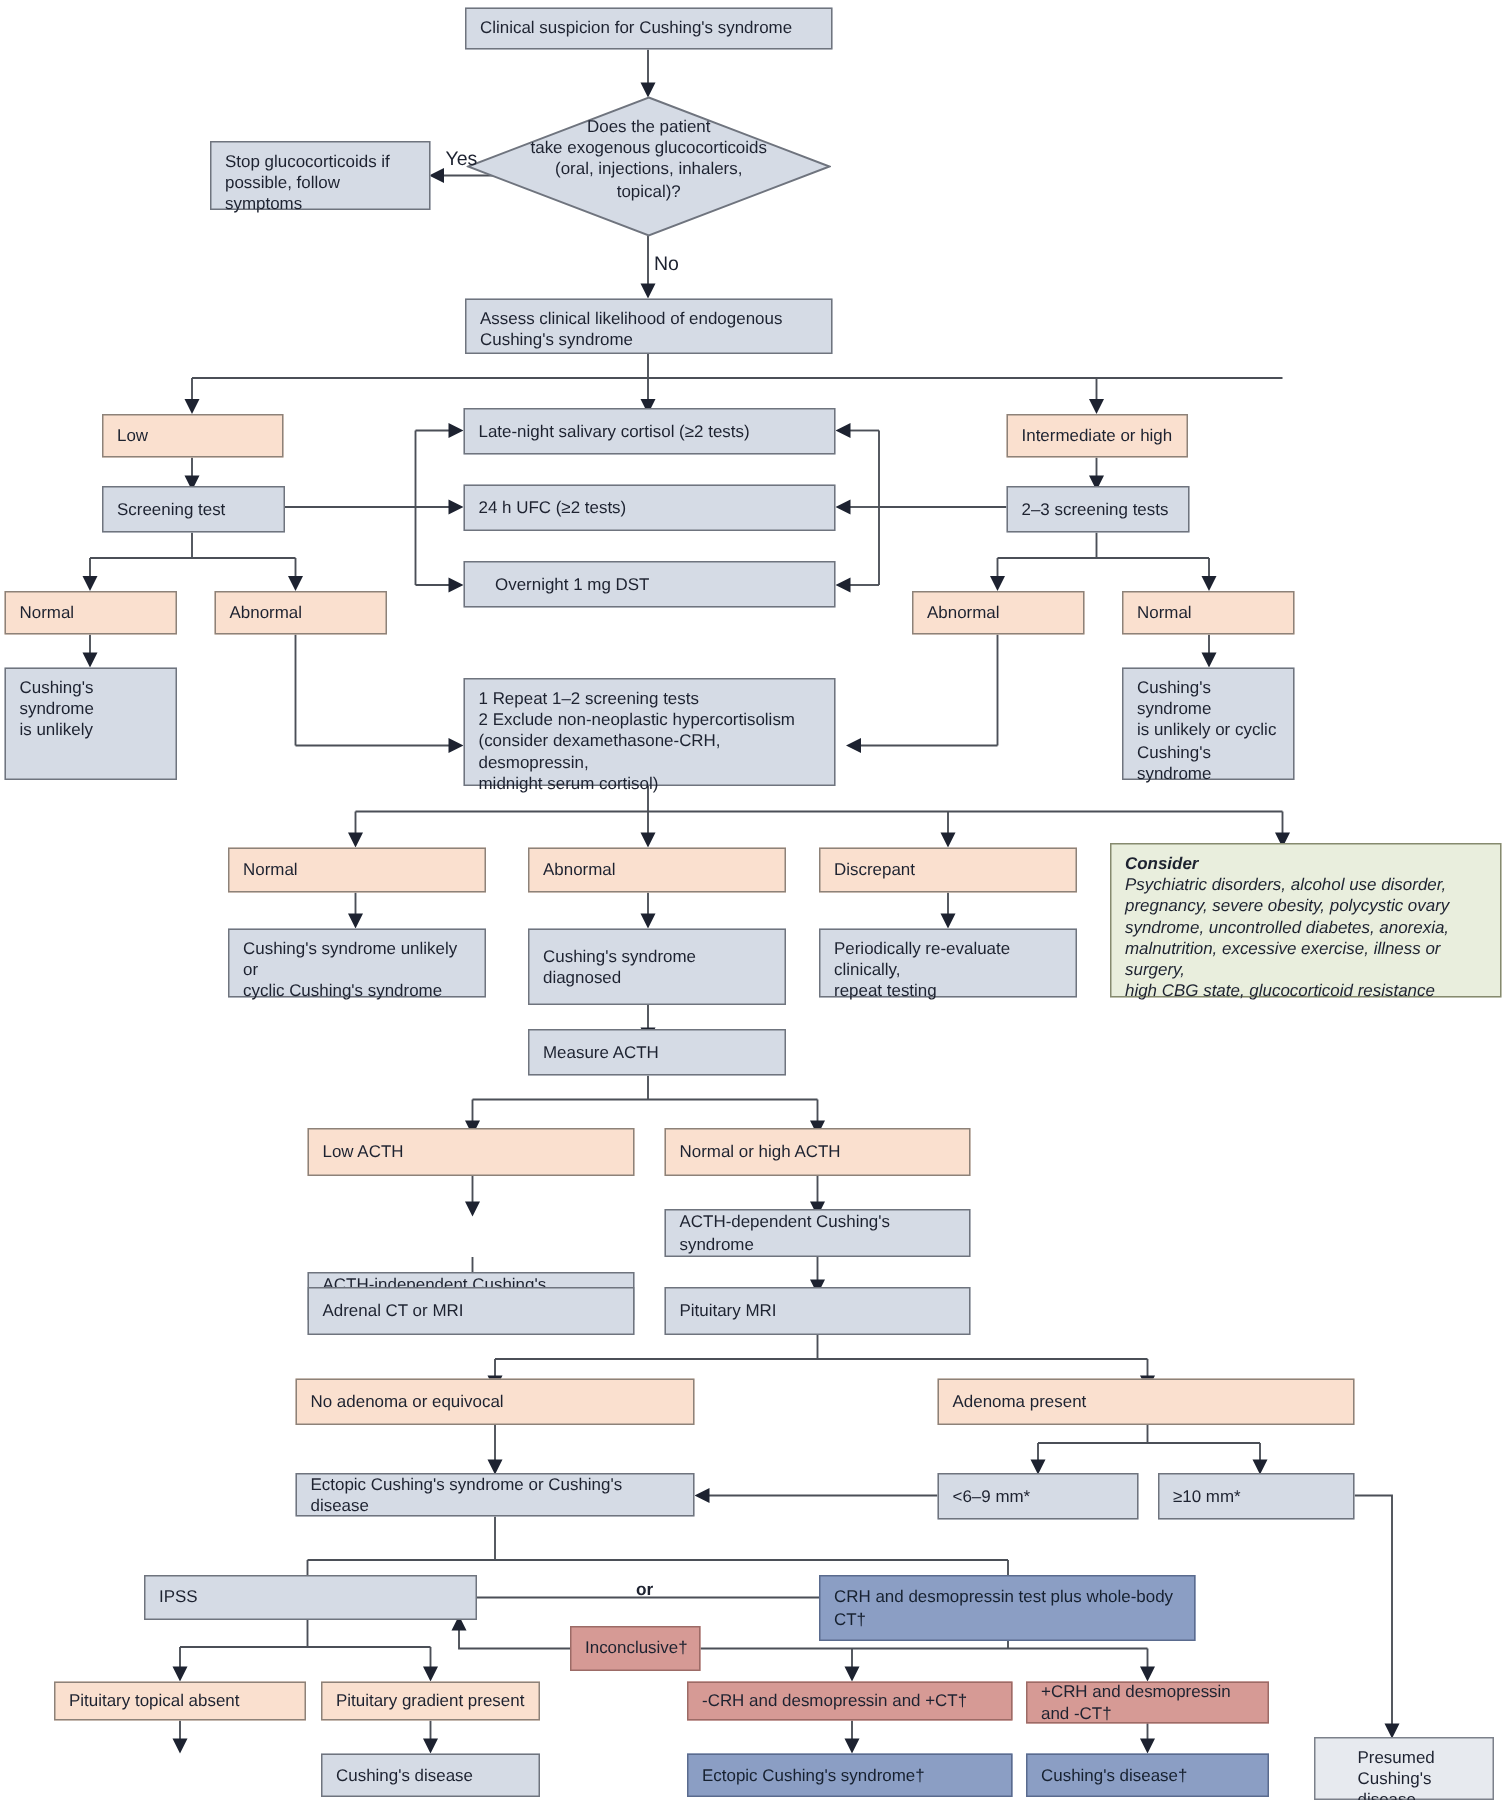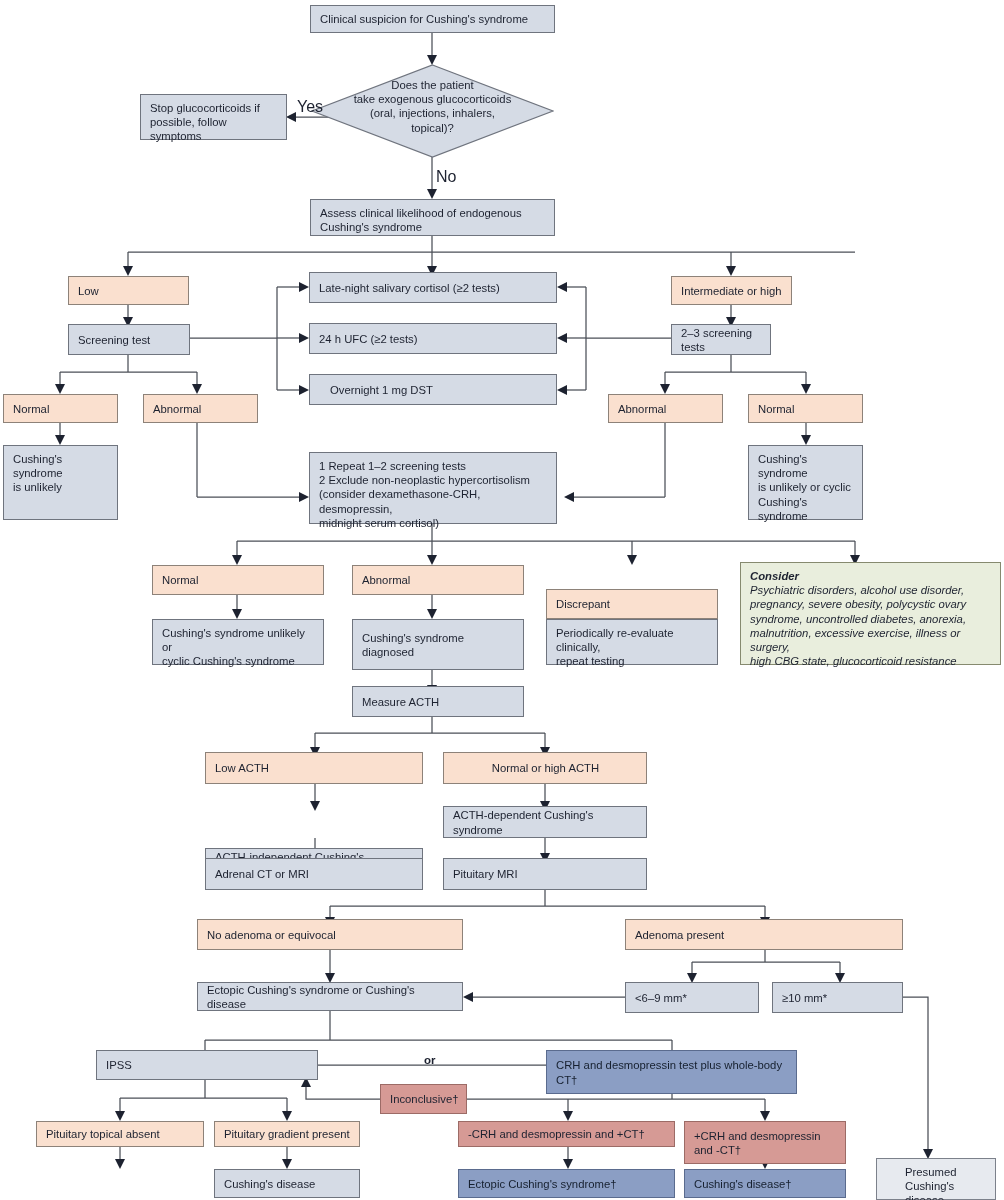--- a/index.html
+++ b/index.html
@@ -10,21 +10,21 @@
   .node.blue{background:#d5dbe5;border-color:#6f747e;}
   .node.peach{background:#fae0cf;border-color:#8d8279;}
   .node.green{background:#e9eedd;border-color:#868a6f;}
   .node.dblue{background:#8b9ec4;border-color:#5a6b8e;}
   .node.rose{background:#d69a95;border-color:#9c6b66;}
   .node.lgrey{background:#e7eaef;border-color:#7c818b;}
   .node.mid{display:flex;align-items:center;}
   .diamond{position:absolute;}
   .diamond svg{display:block;}
   .dlabel{position:absolute;text-align:center;font-size:11.3px;line-height:14.2px;color:#1d2230;}
-  .lbl{position:absolute;font-size:16px;color:#1d2230;}
+  .lbl{position:absolute;font-size:13px;color:#1d2230;}
   .lbl.bold{font-weight:bold;font-size:11.5px;}
   .strong{font-weight:bold;}
   svg.wires{position:absolute;left:0;top:0;width:1004px;height:1200px;pointer-events:none;}
   svg.wires path,svg.wires line{stroke:#4b4f57;stroke-width:1.25;fill:none;}
   svg.wires polygon{fill:#1d2230;}
 </style>
 </head>
 <body>
 
 <div id="canvas">
@@ -243,21 +243,21 @@
   </div>
 
   <div class="node peach mid" style="left:671px;top:276px;width:121px;height:29px;">
     <span>Intermediate or high</span>
   </div>
 
   <div class="node blue mid" style="left:68px;top:324px;width:122px;height:31px;">
     <span>Screening test</span>
   </div>
 
-  <div class="node blue mid" style="left:671px;top:324px;width:100px;height:31px;">
+  <div class="node blue mid" style="left:671px;top:324px;width:122px;height:31px;">
     <span>2–3 screening tests</span>
   </div>
 
   <div class="node blue mid" style="left:309px;top:272px;width:248px;height:31px;">
     <span>Late-night salivary cortisol (≥2 tests)</span>
   </div>
 
   <div class="node blue mid" style="left:309px;top:323px;width:248px;height:31px;">
     <span>24 h UFC (≥2 tests)</span>
   </div>
@@ -301,21 +301,21 @@
   </div>
 
   <div class="node peach mid" style="left:152px;top:565px;width:172px;height:30px;">
     <span>Normal</span>
   </div>
 
   <div class="node peach mid" style="left:352px;top:565px;width:172px;height:30px;">
     <span>Abnormal</span>
   </div>
 
-  <div class="node peach mid" style="left:546px;top:565px;width:172px;height:30px;margin-top:24px;">
+  <div class="node peach mid" style="left:546px;top:565px;width:172px;height:30px;">
     <span>Discrepant</span>
   </div>
 
   <div class="node blue" style="left:152px;top:619px;width:172px;height:46px;">
     <div>Cushing's syndrome unlikely or</div>
     <div>cyclic Cushing's syndrome</div>
   </div>
 
   <div class="node blue mid" style="left:352px;top:619px;width:172px;height:51px;">
     <span>Cushing's syndrome diagnosed</span>
@@ -336,21 +336,21 @@
   </div>
 
   <div class="node blue mid" style="left:352px;top:686px;width:172px;height:31px;">
     <span>Measure ACTH</span>
   </div>
 
   <div class="node peach mid" style="left:205px;top:752px;width:218px;height:32px;">
     <span>Low ACTH</span>
   </div>
 
-  <div class="node peach mid" style="left:443px;top:752px;width:204px;height:32px;justify-content:center;">
+  <div class="node peach mid" style="left:443px;top:752px;width:204px;height:32px;">
     <span>Normal or high ACTH</span>
   </div>
 
   <div class="node blue mid" style="left:205px;top:806px;width:218px;height:32px;margin-top:42px;">
     <span>ACTH-independent Cushing's syndrome</span>
   </div>
 
   <div class="node blue mid" style="left:443px;top:806px;width:204px;height:32px;">
     <span>ACTH-dependent Cushing's syndrome</span>
   </div>
@@ -402,21 +402,21 @@
   </div>
 
   <div class="node peach mid" style="left:214px;top:1121px;width:146px;height:26px;">
     <span>Pituitary gradient present</span>
   </div>
 
   <div class="node rose mid" style="left:458px;top:1121px;width:217px;height:26px;">
     <span>-CRH and desmopressin and +CT†</span>
   </div>
 
-  <div class="node rose mid" style="left:684px;top:1121px;width:162px;height:43px;">
+  <div class="node rose mid" style="left:684px;top:1121px;width:162px;height:28px;">
     <span>+CRH and desmopressin and -CT†</span>
   </div>
 
 
   <div class="node blue mid" style="left:214px;top:1169px;width:146px;height:29px;">
     <span>Cushing's disease</span>
   </div>
 
   <div class="node dblue mid" style="left:458px;top:1169px;width:217px;height:29px;color:#16202f;">
     <span>Ectopic Cushing's syndrome†</span>

